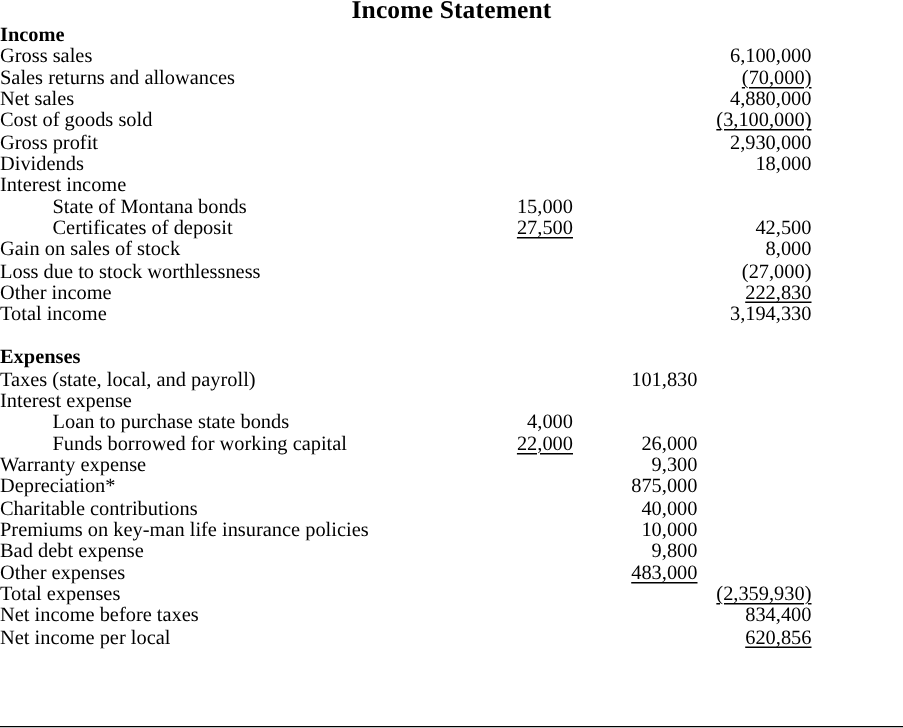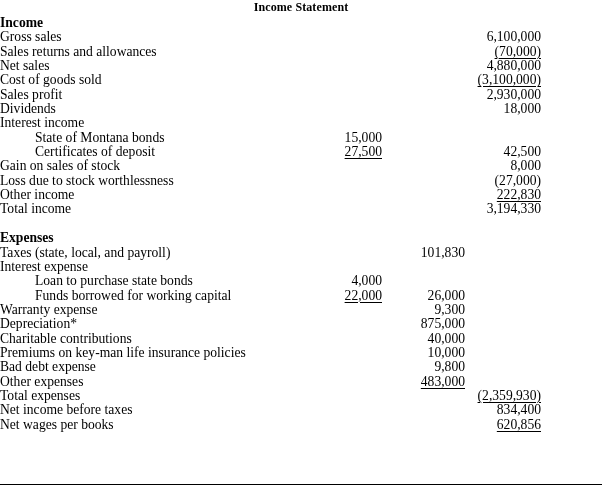--- a/index.html
+++ b/index.html
@@ -19,21 +19,21 @@
   .page {
     width: 602px;
     height: 485px;
     position: relative;
     box-sizing: border-box;
     border-bottom: 1.5px solid #000;
   }
   .doc-title {
     text-align: center;
     font-weight: bold;
-    font-size: 12px;
+    font-size: 17px;
     line-height: 14px;
     margin: 0;
     padding-top: 0px;
     letter-spacing: 0.1px;
   }
   table.stmt {
     width: 602px;
     border-collapse: collapse;
     table-layout: fixed;
     margin-top: 2px;
@@ -124,21 +124,21 @@
           <td></td>
         </tr>
         <tr>
           <td class="label">Cost of goods sold</td>
           <td class="num mid1"></td>
           <td class="num mid2"></td>
           <td class="num right"><span class="ul">(3,100,000)</span></td>
           <td></td>
         </tr>
         <tr>
-          <td class="label">Sales profit</td>
+          <td class="label">Gross profit</td>
           <td class="num mid1"></td>
           <td class="num mid2"></td>
           <td class="num right"><span>2,930,000</span></td>
           <td></td>
         </tr>
         <tr>
           <td class="label">Dividends</td>
           <td class="num mid1"></td>
           <td class="num mid2"></td>
           <td class="num right"><span>18,000</span></td>
@@ -281,21 +281,21 @@
           <td></td>
         </tr>
         <tr>
           <td class="label">Net income before taxes</td>
           <td class="num mid1"></td>
           <td class="num mid2"></td>
           <td class="num right"><span>834,400</span></td>
           <td></td>
         </tr>
         <tr>
-          <td class="label">Net wages per books</td>
+          <td class="label">Net income per local</td>
           <td class="num mid1"></td>
           <td class="num mid2"></td>
           <td class="num right"><span class="ul">620,856</span></td>
           <td></td>
         </tr>
       </tbody>
   </table>
 
 </div>
 

